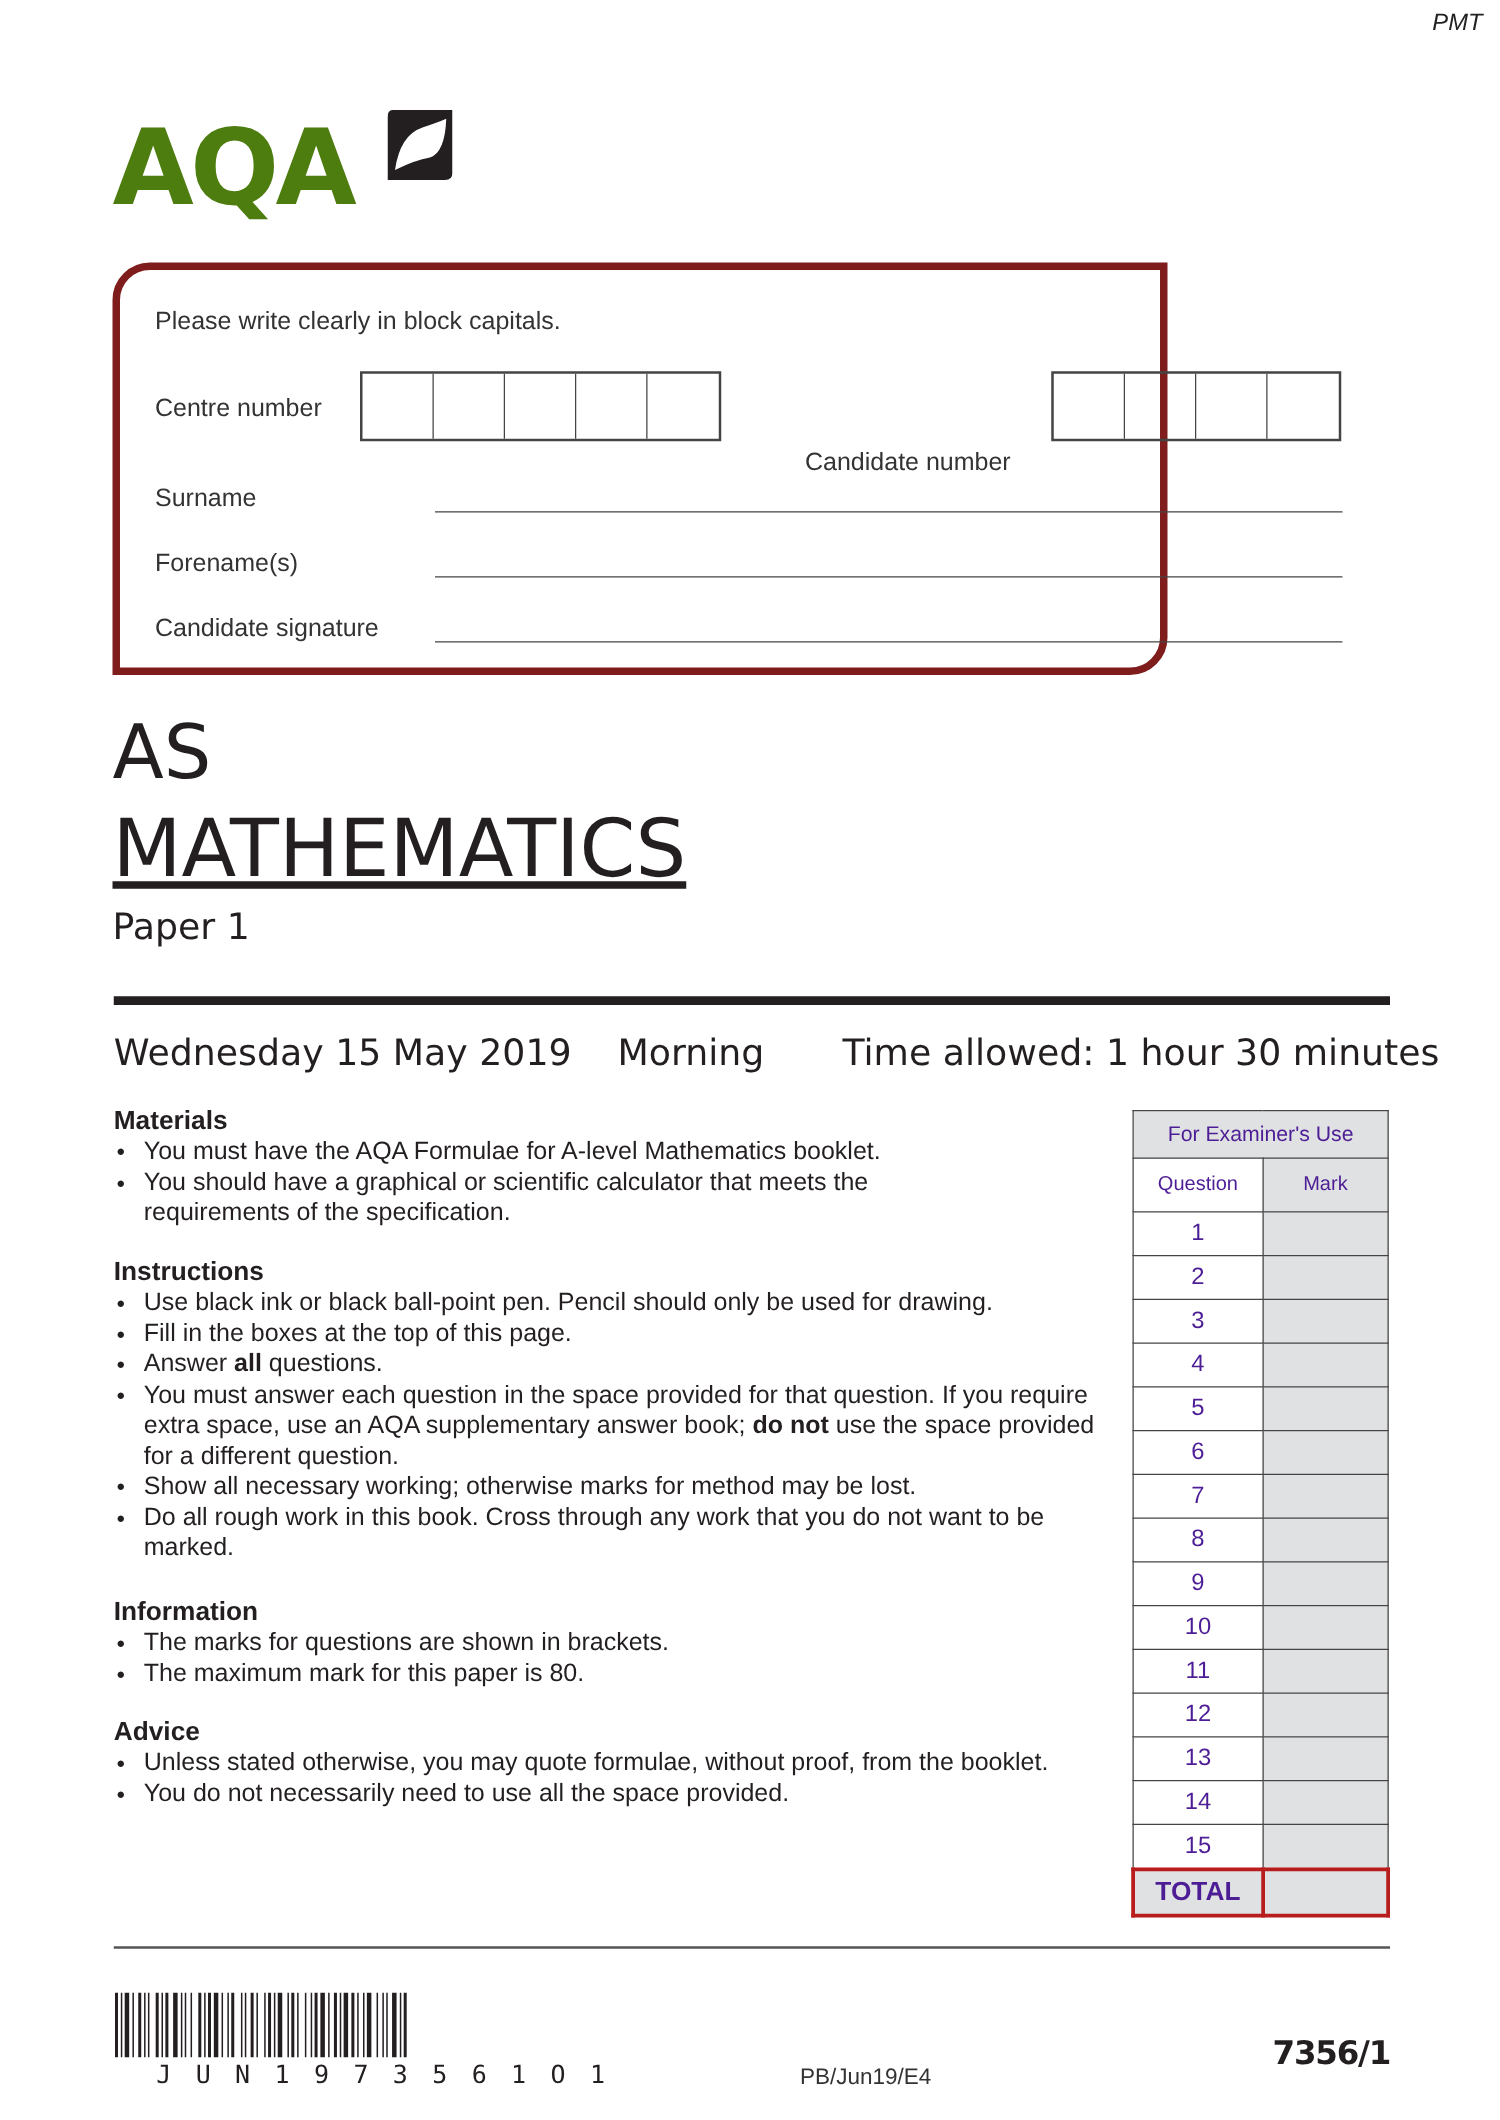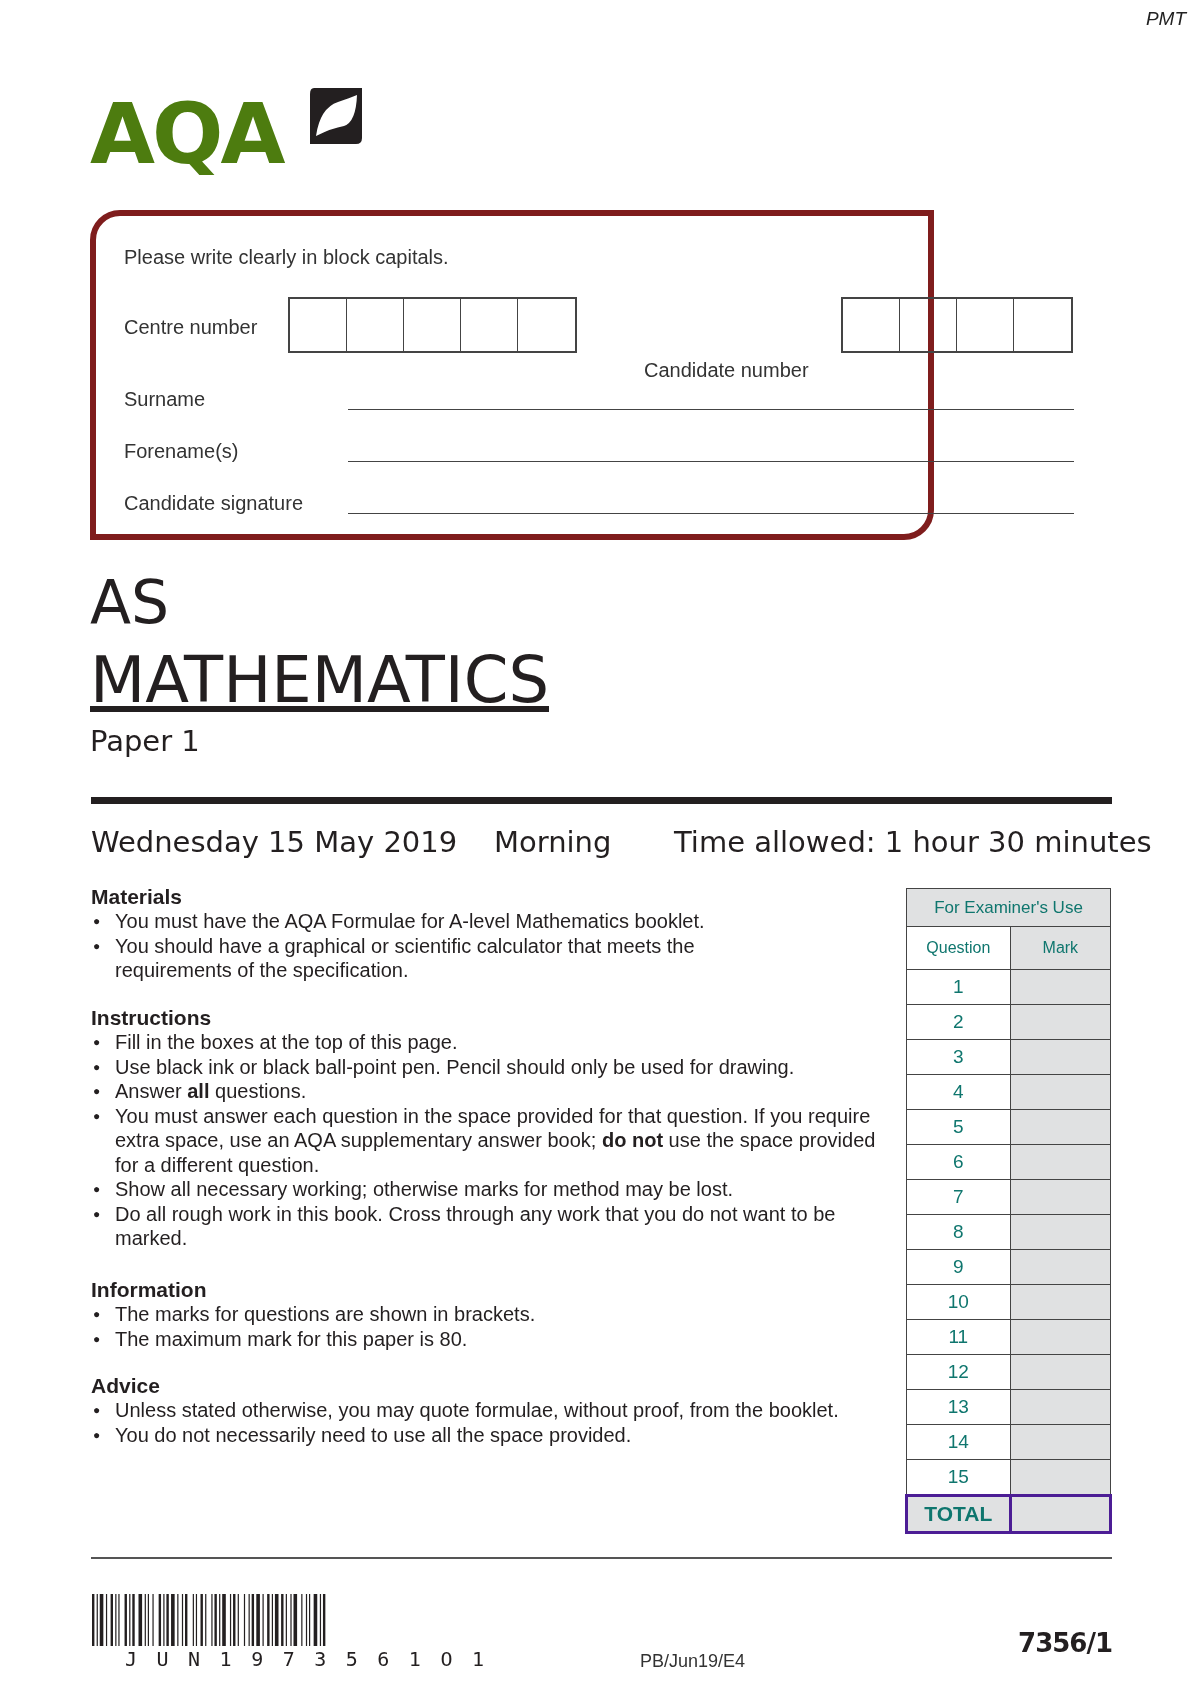--- a/index.html
+++ b/index.html
@@ -22,26 +22,26 @@
   .title-main { left:90px; top:648px; font-family:"DejaVu Sans", sans-serif; font-size:64px; line-height:1; letter-spacing:0px;text-decoration:underline; }
   .title-paper { left:90px; top:727px; font-family:"DejaVu Sans", sans-serif; font-size:29px; line-height:1; }
   .thick-rule { left:91px; top:797px; width:1021px; height:7px; background:#231f20; }
   .dateline { top:828px; font-family:"DejaVu Sans", sans-serif; font-size:29px; line-height:1; }
   .sec { left:91px; width:800px; font-size:20px; line-height:24.5px; color:#231f20; }
   .sec h3 { margin:0; font-size:21px; font-weight:bold; line-height:24px; }
   .sec ul { margin:0; padding:0; list-style:none; }
   .sec li { position:relative; padding-left:24px; }
   .sec li::before { content:"\25CF"; position:absolute; left:2px; top:0; font-size:12px; }
   .exam { left:905px; top:888px; width:207px; border-collapse:collapse; font-size:17px; }
-  .exam td { border:1.5px solid #444; text-align:center; padding:0; height:34px; color:#0f766e; }
+  .exam td { border:1.5px solid #444; text-align:center; padding:0; height:34px; color:#4c1d95; }
   .exam .hdr { background:#e0e1e2; height:37px; font-size:17px; }
   .exam .qh { height:42px; font-size:16px; }
   .exam .mk { background:#e0e1e2; width:100px; }
   .exam .qn { width:103px; font-size:19px; }
-  .exam .tot td { border:3px solid #4c1d95; background:#e0e1e2; font-weight:bold; font-size:21px; height:34px; }
+  .exam .tot td { border:3px solid #b91c1c; background:#e0e1e2; font-weight:bold; font-size:21px; height:34px; }
   .thin-rule { left:91px; top:1557px; width:1021px; height:2px; background:#555; }
   .barcode { left:92px; top:1594px; width:380px; height:52px; }
   .barcode-text { left:125px; top:1647px; font-family:"DejaVu Sans Mono", monospace; font-size:20px; letter-spacing:19.5px; }
   .pbcode { left:640px; top:1651px; font-size:18px; color:#333; }
   .papercode { right:88px; top:1628px; font-family:"DejaVu Sans", sans-serif; font-weight:bold; font-size:26px; letter-spacing:-1px; }
 </style>
 </head>
 <body>
 
 <div class="abs pmt">PMT</div>
@@ -98,22 +98,22 @@
   <h3>Materials</h3>
   <ul>
     <li>You must have the AQA Formulae for A-level Mathematics booklet.</li>
     <li style="width:690px;">You should have a graphical or scientific calculator that meets the requirements of the specification.</li>
   </ul>
 </div>
 
 <div class="abs sec" style="top:1006px;">
   <h3>Instructions</h3>
   <ul>
+    <li>Use black ink or black ball-point pen.  Pencil should only be used for drawing.</li>
     <li>Fill in the boxes at the top of this page.</li>
-    <li>Use black ink or black ball-point pen.  Pencil should only be used for drawing.</li>
     <li><span>Answer </span><b>all</b><span> questions.</span></li>
     <li style="width:770px;"><span>You must answer each question in the space provided for that question. If you require extra space, use an AQA supplementary answer book; </span><b>do not</b><span> use the space provided for a different question.</span></li>
     <li>Show all necessary working; otherwise marks for method may be lost.</li>
     <li style="width:780px;">Do all rough work in this book.  Cross through any work that you do not want to be marked.</li>
   </ul>
 </div>
 
 <div class="abs sec" style="top:1278px;">
   <h3>Information</h3>
   <ul>

